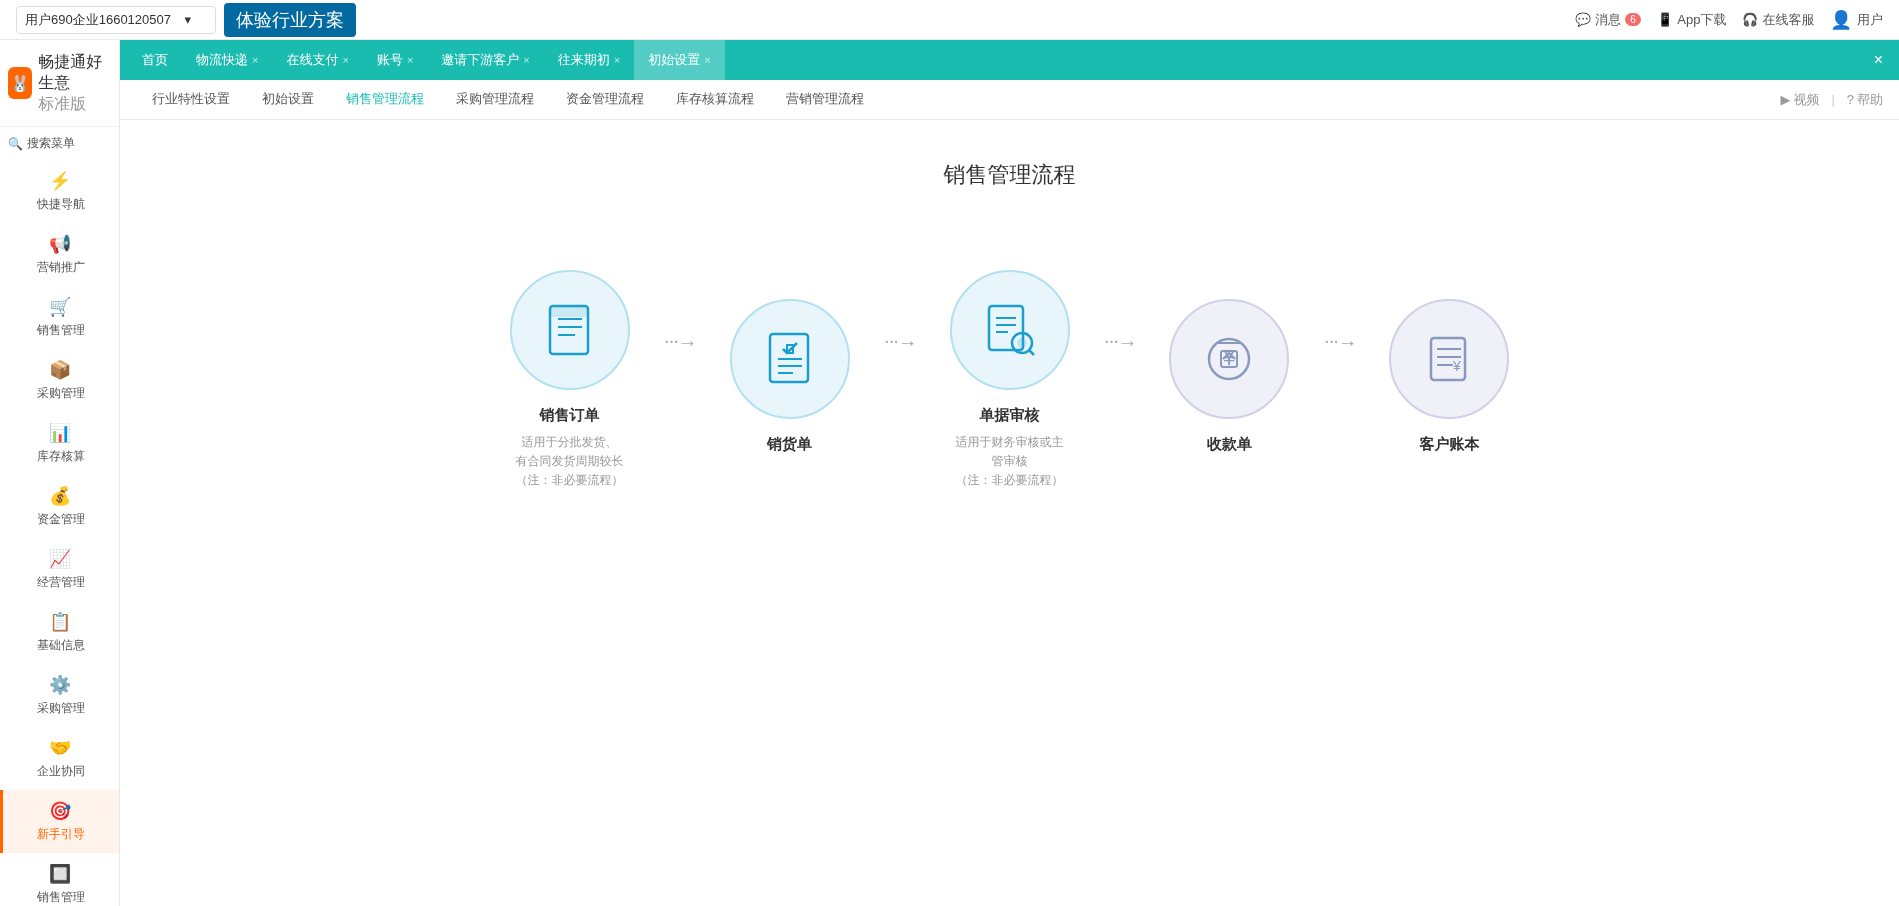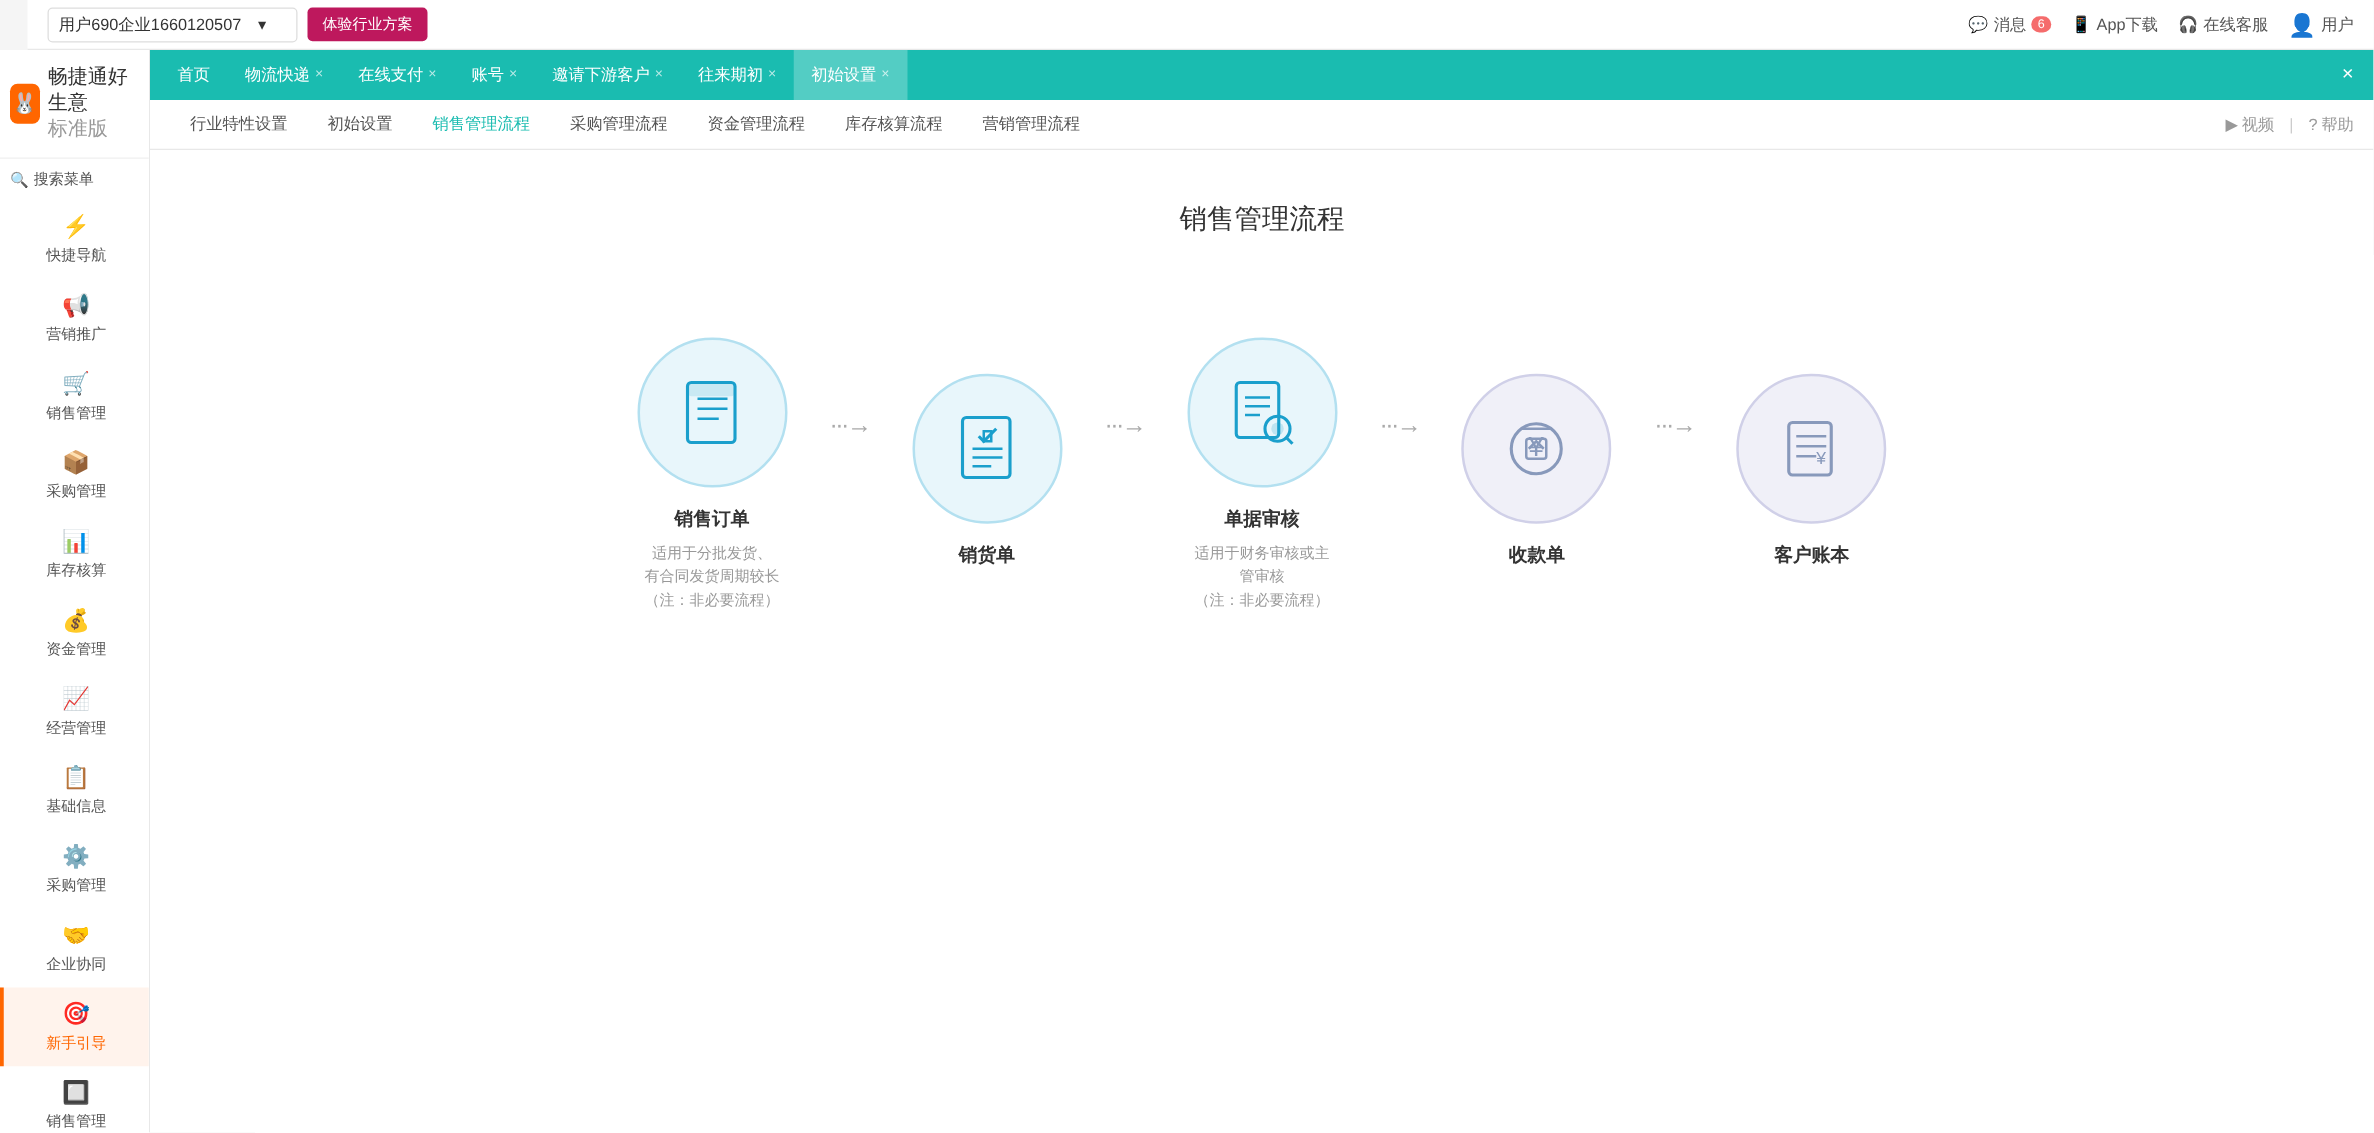--- a/index.html
+++ b/index.html
@@ -8,42 +8,41 @@
     
     .top-header {
       height: 40px;
       background: #fff;
       border-bottom: 1px solid #e8e8e8;
       display: flex;
       align-items: center;
       padding: 0 16px;
       justify-content: space-between;
       flex-shrink: 0;
-      margin-left: 22px;
     }
     .header-left { display: flex; align-items: center; gap: 8px; }
     .user-selector {
       border: 1px solid #ddd;
       border-radius: 4px;
       padding: 4px 24px 4px 8px;
       font-size: 13px;
       color: #333;
       background: #fff;
       cursor: pointer;
       position: relative;
       display: flex; align-items: center; gap: 4px;
       min-width: 200px;
     }
     .trial-btn {
-      background: #be185d;
+      background: #0369a1;
       color: #fff;
       border: none;
       border-radius: 4px;
       padding: 5px 12px;
-      font-size: 12px;
+      font-size: 18px;
       cursor: pointer;
     }
     .header-right { display: flex; align-items: center; gap: 16px; color: #555; font-size: 13px; }
     .header-right-item { display: flex; align-items: center; gap: 4px; cursor: pointer; }
     .badge { background: #f56c6c; color: #fff; border-radius: 10px; font-size: 10px; padding: 1px 4px; min-width: 16px; text-align: center; }
 
     
     .main-layout { display: flex; flex: 1; overflow: hidden; }
 
     
@@ -77,21 +76,20 @@
     .sidebar-search { display: flex; align-items: center; padding: 8px; gap: 4px; color: #555; font-size: 12px; cursor: pointer; }
 
     
     .nav-tabs-bar {
       height: 40px;
       background: #1abcb0;
       display: flex;
       align-items: center;
       flex-shrink: 0;
       padding: 0 8px;
-      font-family: Liberation Mono, monospace;
     }
     .nav-tab {
       padding: 0 14px;
       height: 40px;
       display: flex; align-items: center;
       color: #fff;
       font-size: 13px;
       cursor: pointer;
       white-space: nowrap;
       gap: 4px;

